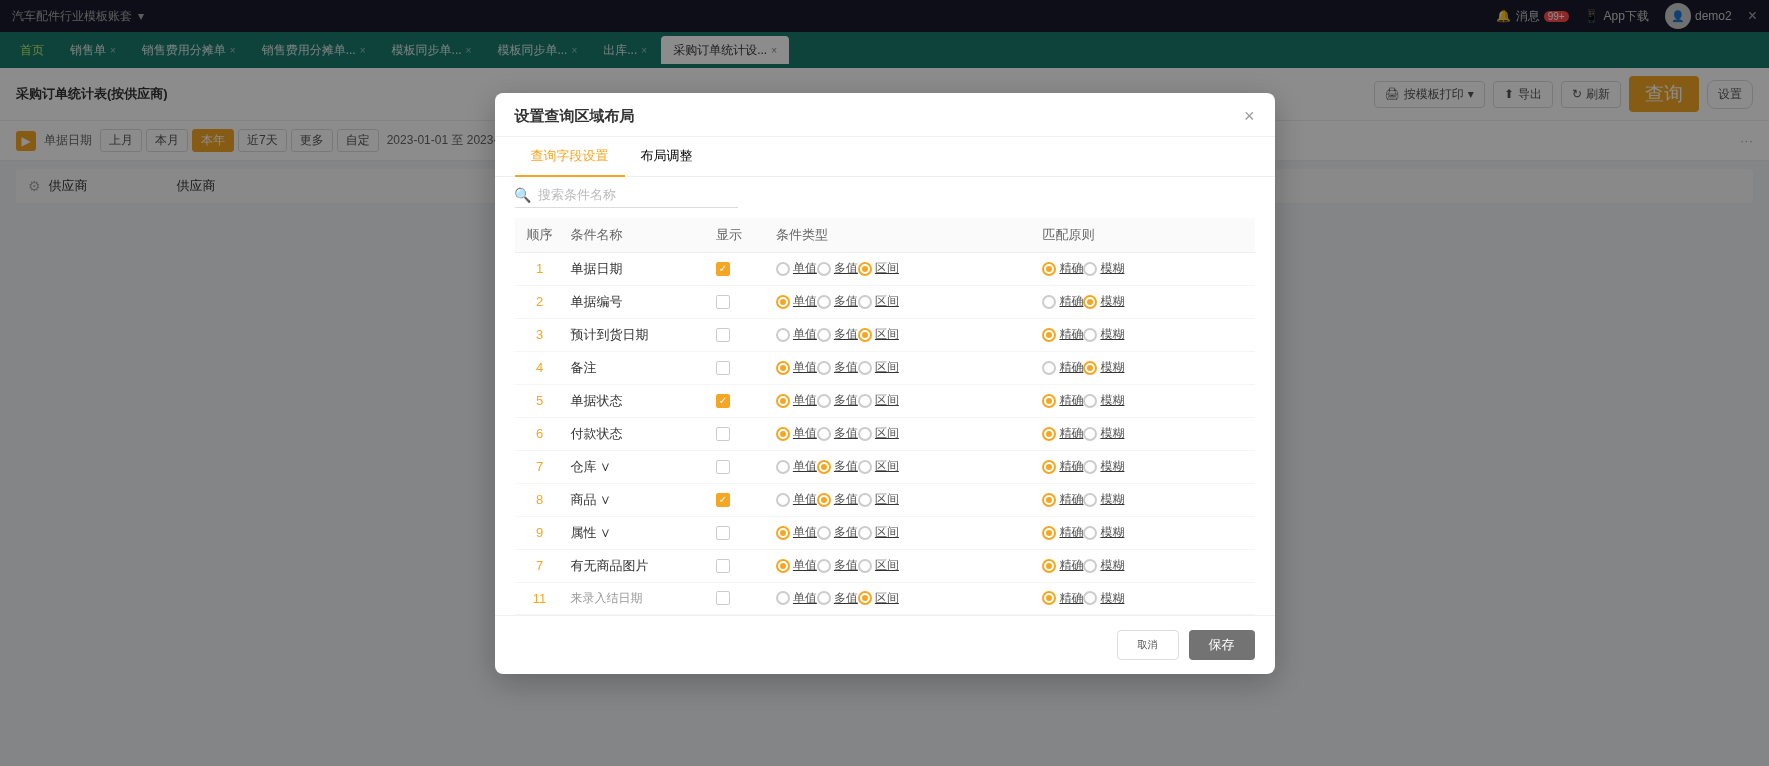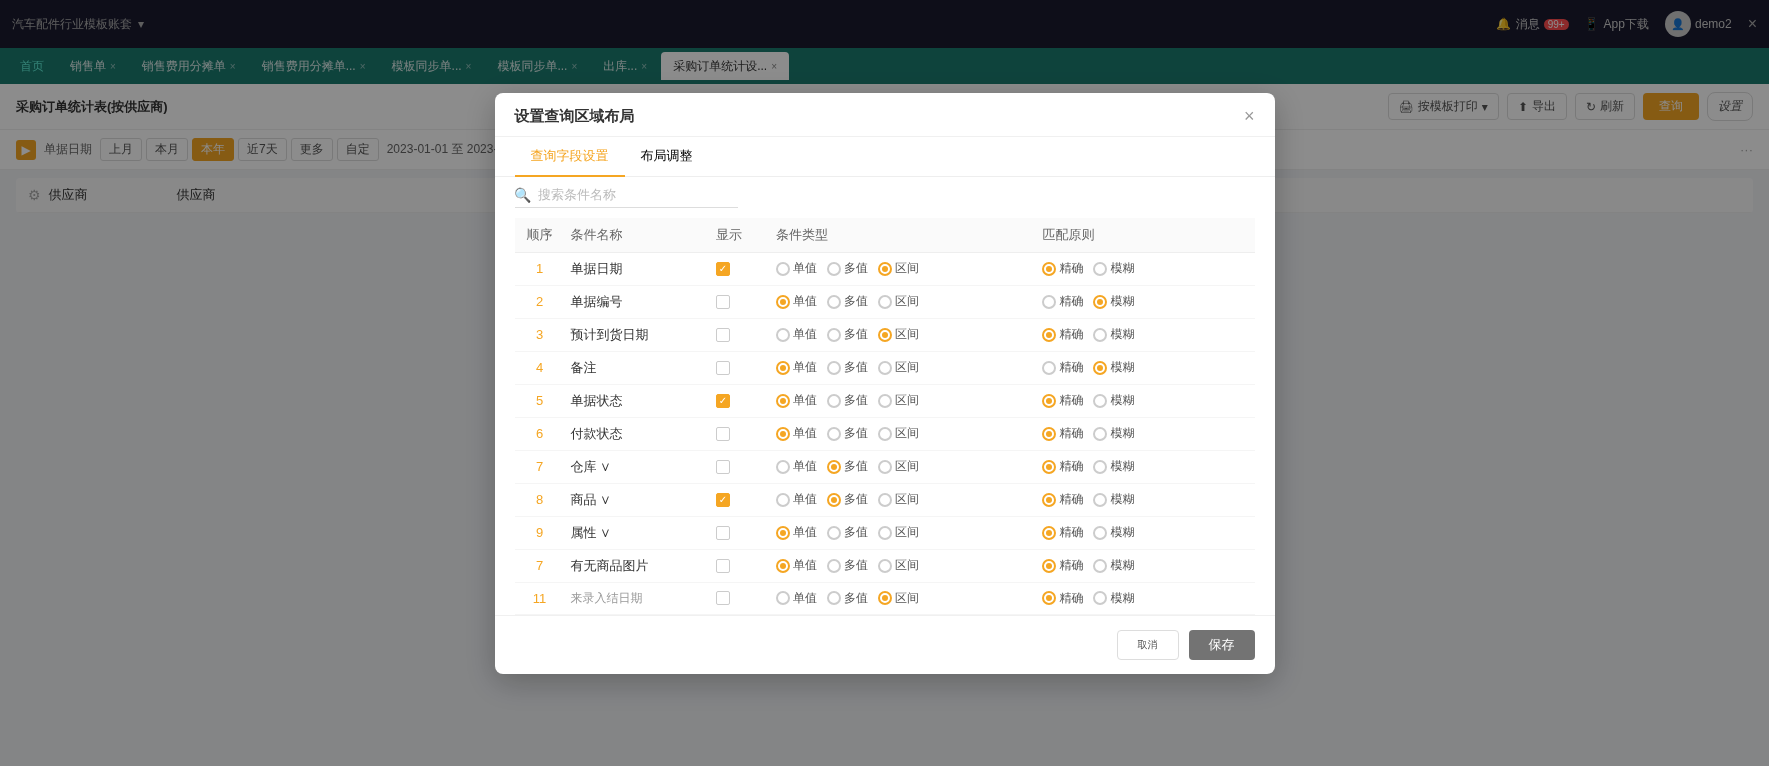--- a/index.html
+++ b/index.html
@@ -1,20 +1,20 @@
 <!DOCTYPE html>
 <html><head>
   <meta charset="utf-8">
   <style>
     * { box-sizing: border-box; margin: 0; padding: 0; }
     body { font-family: 'Microsoft YaHei', Arial, sans-serif; font-size: 13px; background: #f0f2f5; overflow: hidden; }
 
     
     .top-bar {
-      height: 48px;
+      height: 32px;
       background: #1a1a2e;
       display: flex;
       align-items: center;
       justify-content: space-between;
       padding: 0 12px;
       color: #ccc;
     }
     .top-bar-left { font-size: 12px; color: #aaa; display: flex; align-items: center; gap: 6px; }
     .top-bar-right { display: flex; align-items: center; gap: 16px; font-size: 12px; }
     .top-bar-right .notif { display: flex; align-items: center; gap: 4px; cursor: pointer; }
@@ -36,21 +36,21 @@
       border-radius: 4px 4px 0 0;
       display: flex;
       align-items: center;
       font-size: 12px;
       cursor: pointer;
       color: rgba(255,255,255,0.85);
       gap: 4px;
     }
     .tab-item.active { background: white; color: #333; }
     .tab-item .close-x { font-size: 10px; opacity: 0.6; cursor: pointer; }
-    .tab-home { background: transparent; color: #5eead4; }
+    .tab-home { background: transparent; color: #bef264; }
 
     
     .page-header {
       background: white;
       padding: 8px 16px;
       display: flex;
       align-items: center;
       justify-content: space-between;
       border-bottom: 1px solid #eee;
     }
@@ -59,22 +59,22 @@
     .btn-print, .btn-export, .btn-refresh {
       padding: 4px 10px;
       border: 1px solid #ddd;
       border-radius: 4px;
       font-size: 12px;
       cursor: pointer;
       background: white;
       color: #555;
       display: flex; align-items: center; gap: 4px;
     }
-    .btn-query { background: #f5a623; color: white; border: none; padding: 5px 16px; border-radius: 4px; font-size: 12px; cursor: pointer; }
-    .btn-settings { background: white; color: #555; border: 1px solid #ddd; padding: 5px 10px; border-radius: 8px; font-size: 12px; cursor: pointer; font-style: italic; }
+    .btn-query { background: #f5a623; color: white; border: none; padding: 5px 16px; border-radius: 4px; font-size: 19px; cursor: pointer; }
+    .btn-settings { background: white; color: #555; border: 1px solid #ddd; padding: 5px 10px; border-radius: 8px; font-size: 12px; cursor: pointer; }
 
     
     .filter-bar {
       background: white;
       padding: 8px 16px;
       display: flex;
       align-items: center;
       gap: 8px;
       border-bottom: 1px solid #eee;
     }
@@ -153,21 +153,21 @@
       border-bottom: 1px solid #eee;
       text-align: left;
       white-space: nowrap;
     }
     .dialog-table thead th:first-child { width: 50px; text-align: center; }
     .dialog-table tbody tr { border-bottom: 1px solid #f5f5f5; }
     .dialog-table tbody td { padding: 7px 6px; font-size: 13px; color: #333; }
     .dialog-table tbody td:first-child { text-align: center; color: #f5a623; font-weight: 500; }
 
     
-    .radio-group { display: flex; align-items: center; gap: 10px; white-space: nowrap; }
+    .radio-group { display: flex; align-items: center; white-space: nowrap; text-decoration: underline; }
     .radio-item { display: flex; align-items: center; gap: 3px; cursor: pointer; }
     .radio-circle {
       width: 14px; height: 14px;
       border-radius: 50%;
       border: 2px solid #ccc;
       display: flex; align-items: center; justify-content: center;
       flex-shrink: 0;
     }
     .radio-circle.checked { border-color: #f5a623; }
     .radio-circle.checked::after { content: ''; width: 6px; height: 6px; border-radius: 50%; background: #f5a623; display: block; }

